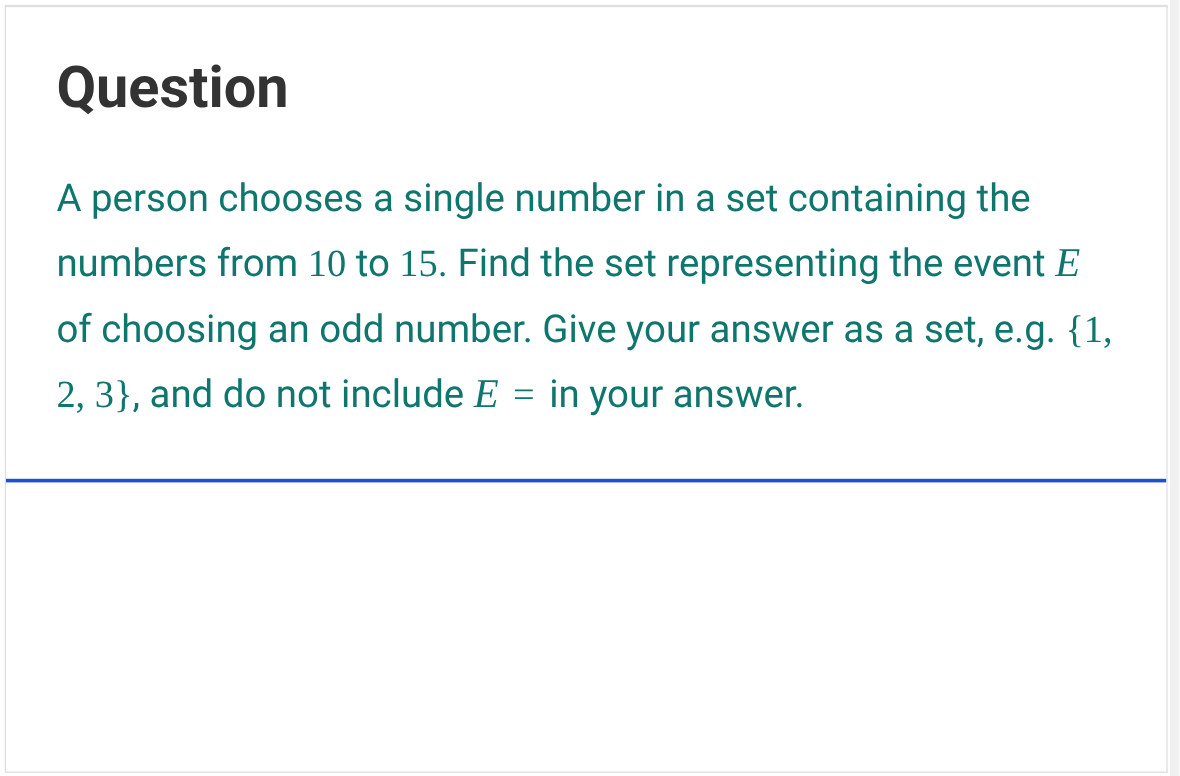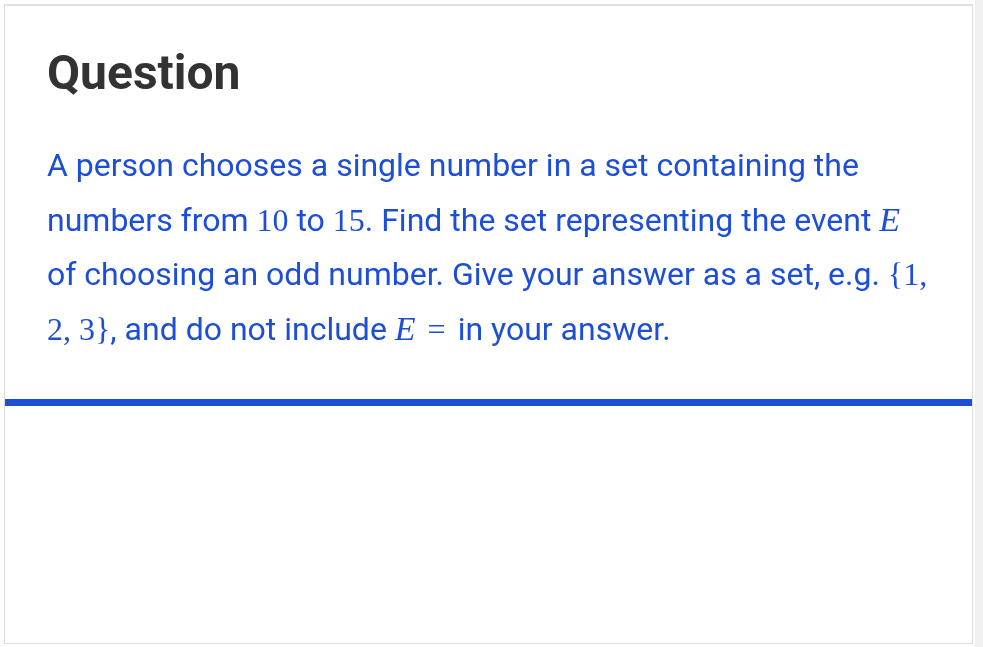--- a/index.html
+++ b/index.html
@@ -26,32 +26,32 @@
     .scrollbar-track {
       position: absolute;
       right: 0;
       top: 0;
       width: 8px;
       height: 100%;
       background: #f0f0f0;
     }
     .question-section {
       padding: 38px 42px 42px 42px;
-      border-bottom: 7px solid #1d4ed8;
+      border-bottom: 3px solid #1d4ed8;
     }
     .question-heading {
       font-size: 48px;
       font-weight: 700;
       color: #333;
       margin-bottom: 38px;
     }
     .question-body {
       font-size: 32px;
       line-height: 1.65;
-      color: #1d4ed8;
+      color: #0f766e;
       font-weight: 400;
     }
     .math-num {
       font-family: Georgia, "Times New Roman", serif;
       font-size: 32px;
     }
     .math-var {
       font-family: Georgia, "Times New Roman", serif;
       font-style: italic;
       font-size: 34px;

